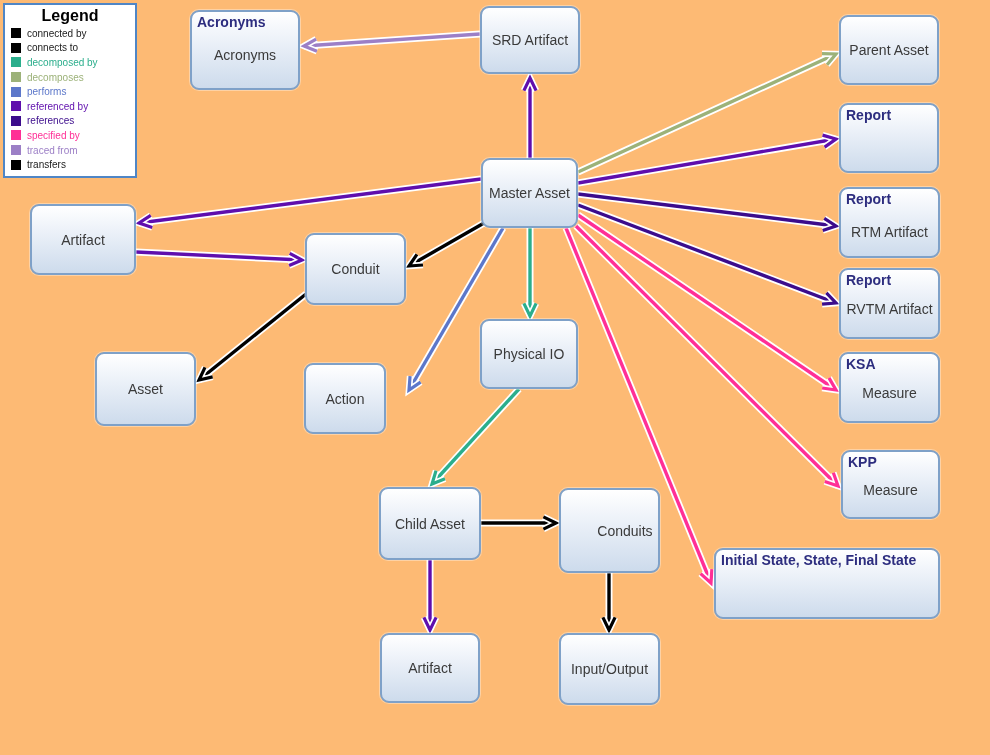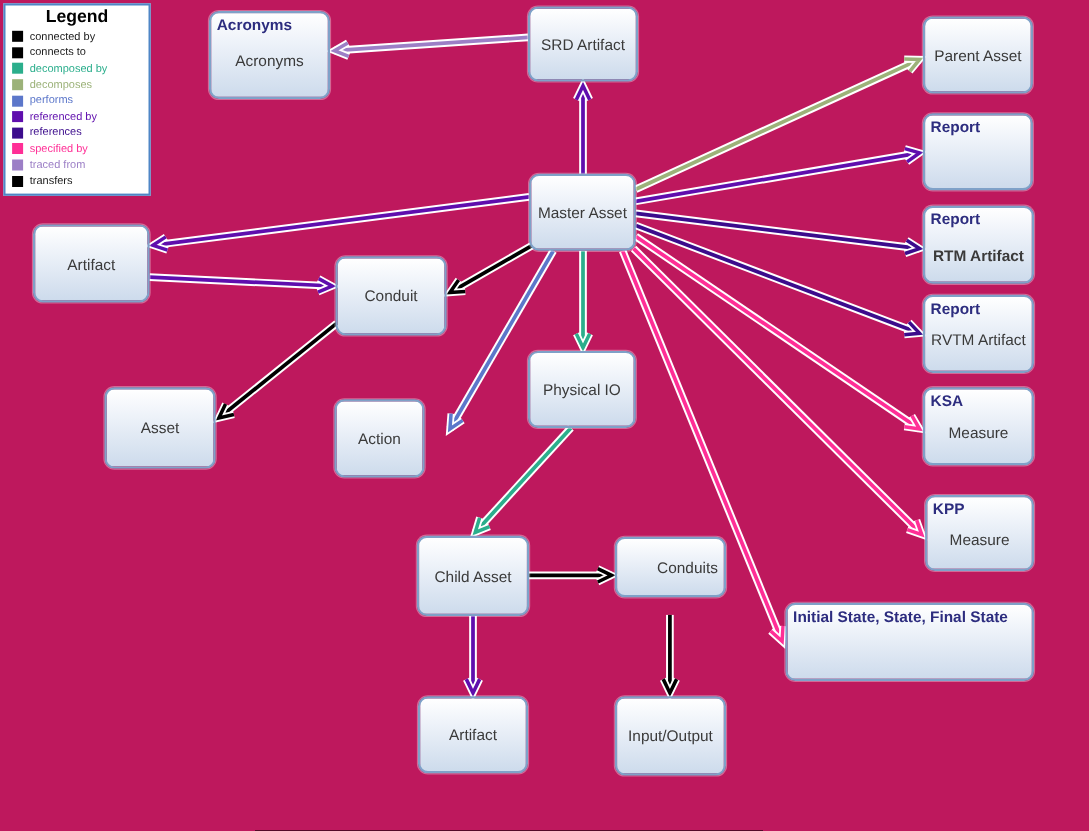--- a/index.html
+++ b/index.html
@@ -1,17 +1,17 @@
 <!DOCTYPE html>
 <html><head>
 <meta charset="utf-8">
 <style>
   html,body{margin:0;padding:0;background:#000;}
   #canvas{
-    position:relative;width:990px;height:755px;background:#be185d;overflow:hidden;
+    position:relative;width:990px;height:755px;background:#fdba74;overflow:hidden;
     font-family:"Liberation Sans", sans-serif;
   }
   #edge-layer{position:absolute;left:0;top:0;width:990px;height:755px;}
   .node{
     position:absolute;box-sizing:border-box;
     border:2px solid #7fa1c8;border-radius:9px;
     background:linear-gradient(180deg,#ffffff 0%,#f0f4fa 30%,#cddbec 100%);
     box-shadow:0 0 0 1px rgba(255,255,255,0.35), inset 0 1px 0 #ffffff;
     display:flex;flex-direction:column;
     color:#2f2f2f;
@@ -213,21 +213,21 @@
         <div class="node-label">SRD Artifact</div>
       </div>
       <div class="node" style="left: 839px; top: 15px; width: 100px; height: 70px;">
         <div class="node-label">Parent Asset</div>
       </div>
       <div class="node" style="left: 839px; top: 103px; width: 100px; height: 70px;">
         <div class="node-title">Report</div>
       </div>
       <div class="node" style="left: 839px; top: 187px; width: 101px; height: 71px;">
         <div class="node-title">Report</div>
-        <div class="node-label" style="padding-bottom: 0; font-weight: bold;">RTM Artifact</div>
+        <div class="node-label" style="padding-bottom: 0;">RTM Artifact</div>
       </div>
       <div class="node" style="left: 839px; top: 268px; width: 101px; height: 71px;">
         <div class="node-title">Report</div>
         <div class="node-label" style="padding-bottom: 8px;">RVTM Artifact</div>
       </div>
       <div class="node" style="left: 839px; top: 352px; width: 101px; height: 71px;">
         <div class="node-title">KSA</div>
         <div class="node-label" style="padding-bottom: 8px;">Measure</div>
       </div>
       <div class="node" style="left: 841px; top: 450px; width: 99px; height: 69px;">
@@ -251,21 +251,21 @@
       </div>
       <div class="node" style="left: 304px; top: 363px; width: 82px; height: 71px;">
         <div class="node-label">Action</div>
       </div>
       <div class="node" style="left: 480px; top: 319px; width: 98px; height: 70px; text-align: right;">
         <div class="node-label">Physical IO</div>
       </div>
       <div class="node" style="left: 379px; top: 487px; width: 102px; height: 73px;">
         <div class="node-label">Child Asset</div>
       </div>
-      <div class="node" style="left: 559px; top: 488px; width: 101px; height: 55px; padding-left: 31px;">
+      <div class="node" style="left: 559px; top: 488px; width: 101px; height: 85px; padding-left: 31px;">
         <div class="node-label">Conduits</div>
       </div>
       <div class="node" style="left: 380px; top: 633px; width: 100px; height: 70px;">
         <div class="node-label">Artifact</div>
       </div>
       <div class="node" style="left: 559px; top: 633px; width: 101px; height: 72px;">
         <div class="node-label">Input/Output</div>
       </div>
     </div>
 </div>

